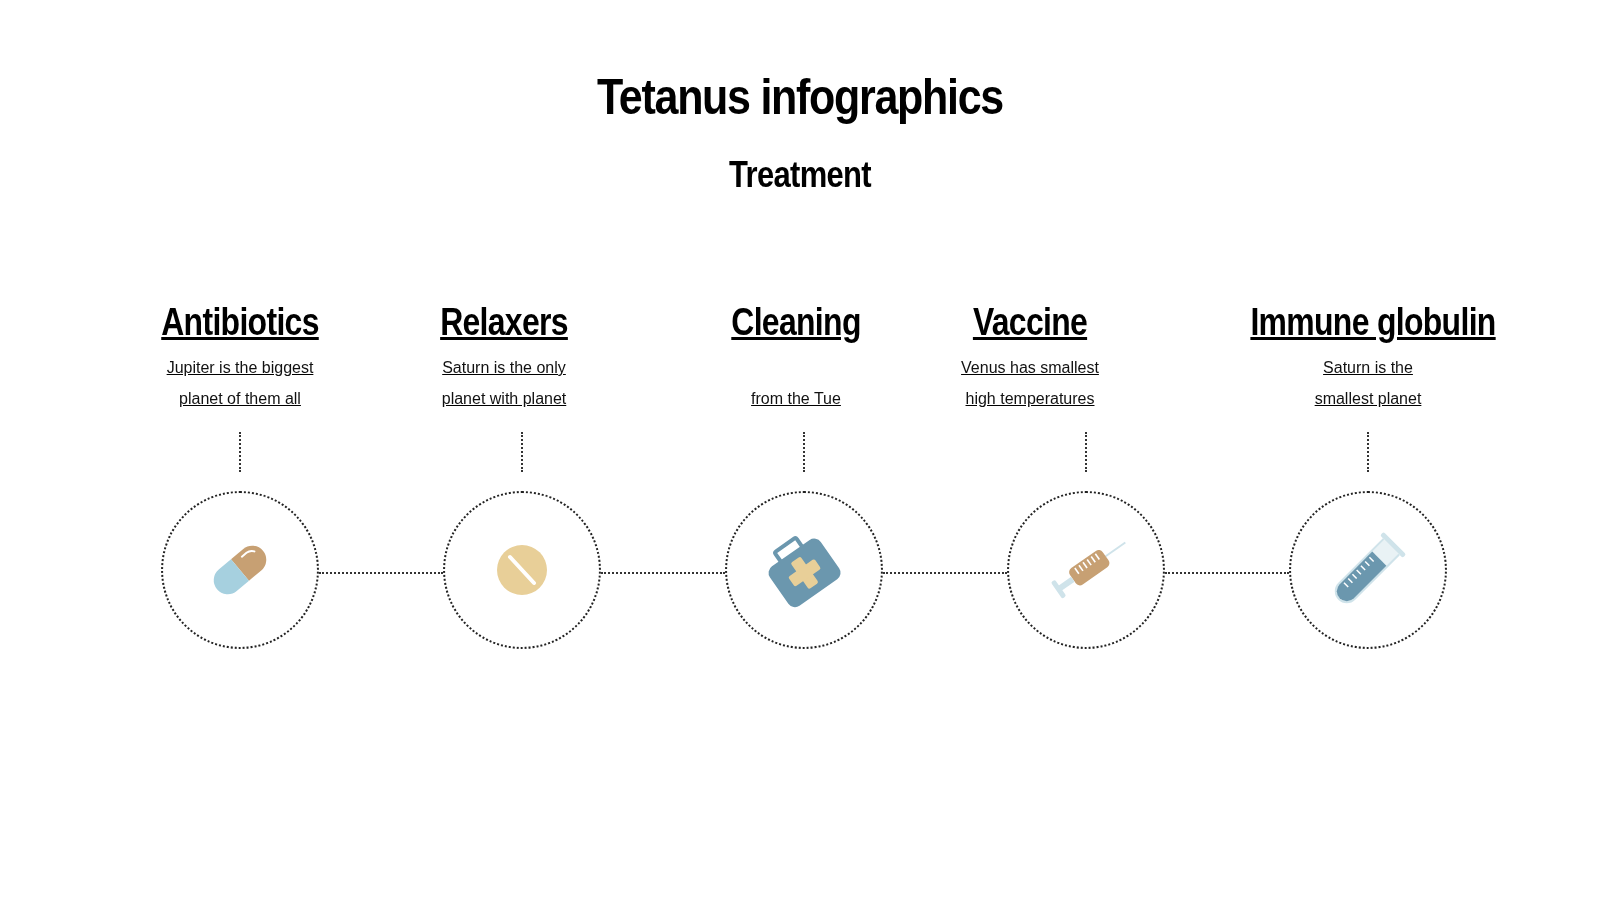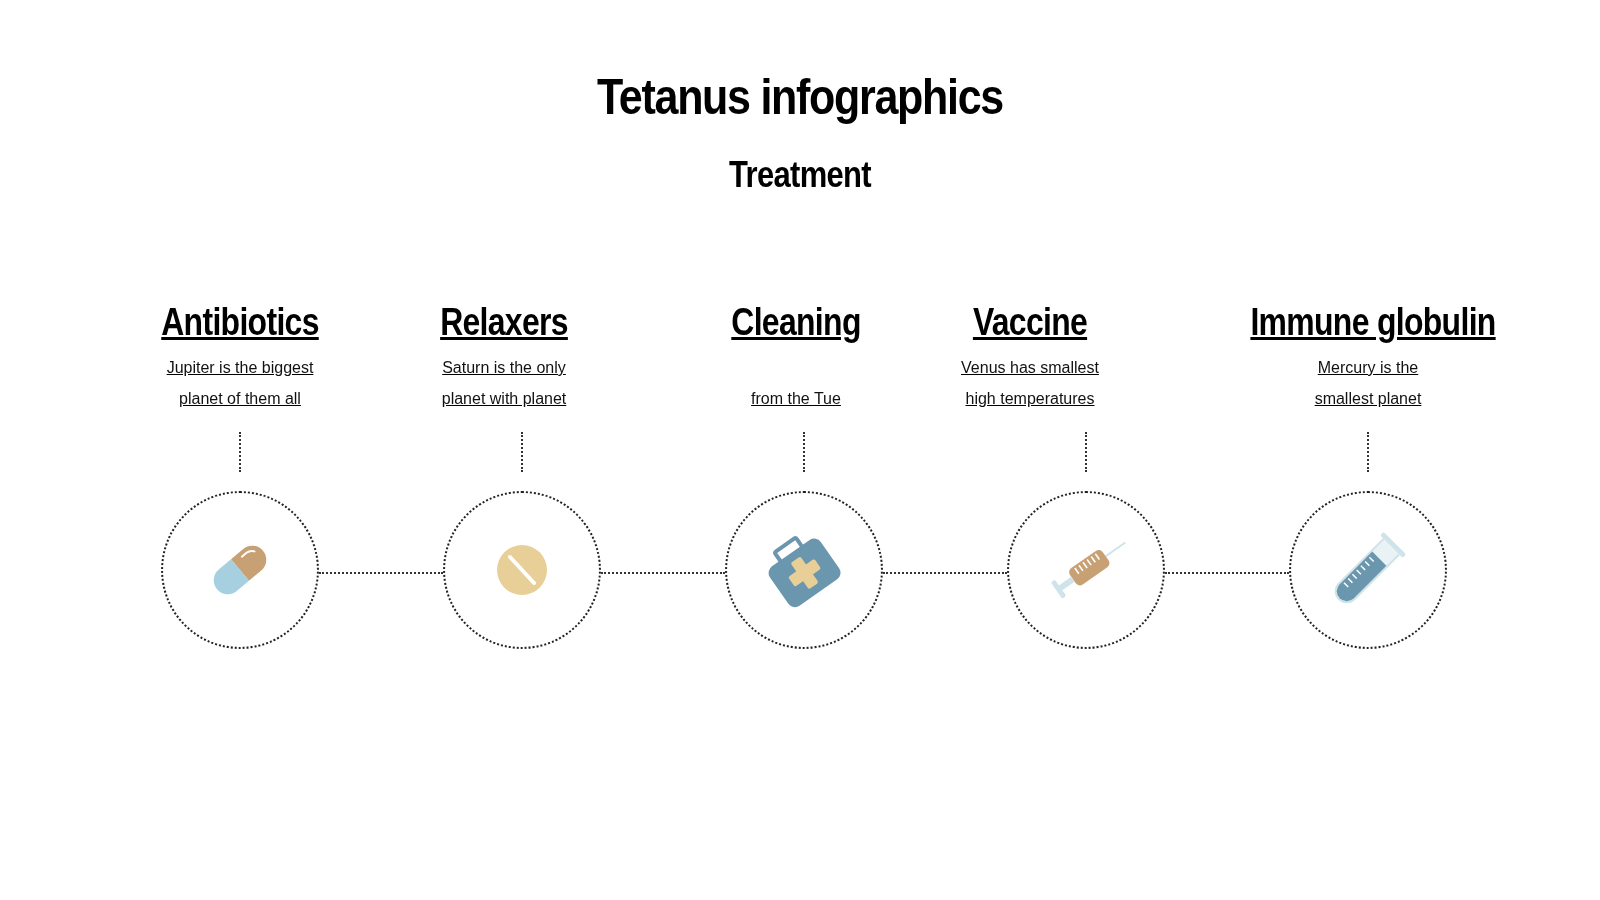--- a/index.html
+++ b/index.html
@@ -62,21 +62,21 @@
   <p><br><span>from the Tue</span></p>
 </div>
 
 <div class="col" style="left:890px">
   <h3>Vaccine</h3>
   <p><span>Venus has smallest</span><br><span>high temperatures</span></p>
 </div>
 
 <div class="col" style="left:1228px">
   <h3>Immune globulin</h3>
-  <p><span>Mercury is the</span><br><span>smallest planet</span></p>
+  <p><span>Saturn is the</span><br><span>smallest planet</span></p>
 </div>
 
 <div class="vline" style="left:239px"></div>
 <div class="vline" style="left:521px"></div>
 <div class="vline" style="left:803px"></div>
 <div class="vline" style="left:1085px"></div>
 <div class="vline" style="left:1367px"></div>
 
 <div class="hline" style="left:319px; width:124px"></div>
 <div class="hline" style="left:601px; width:124px"></div>

